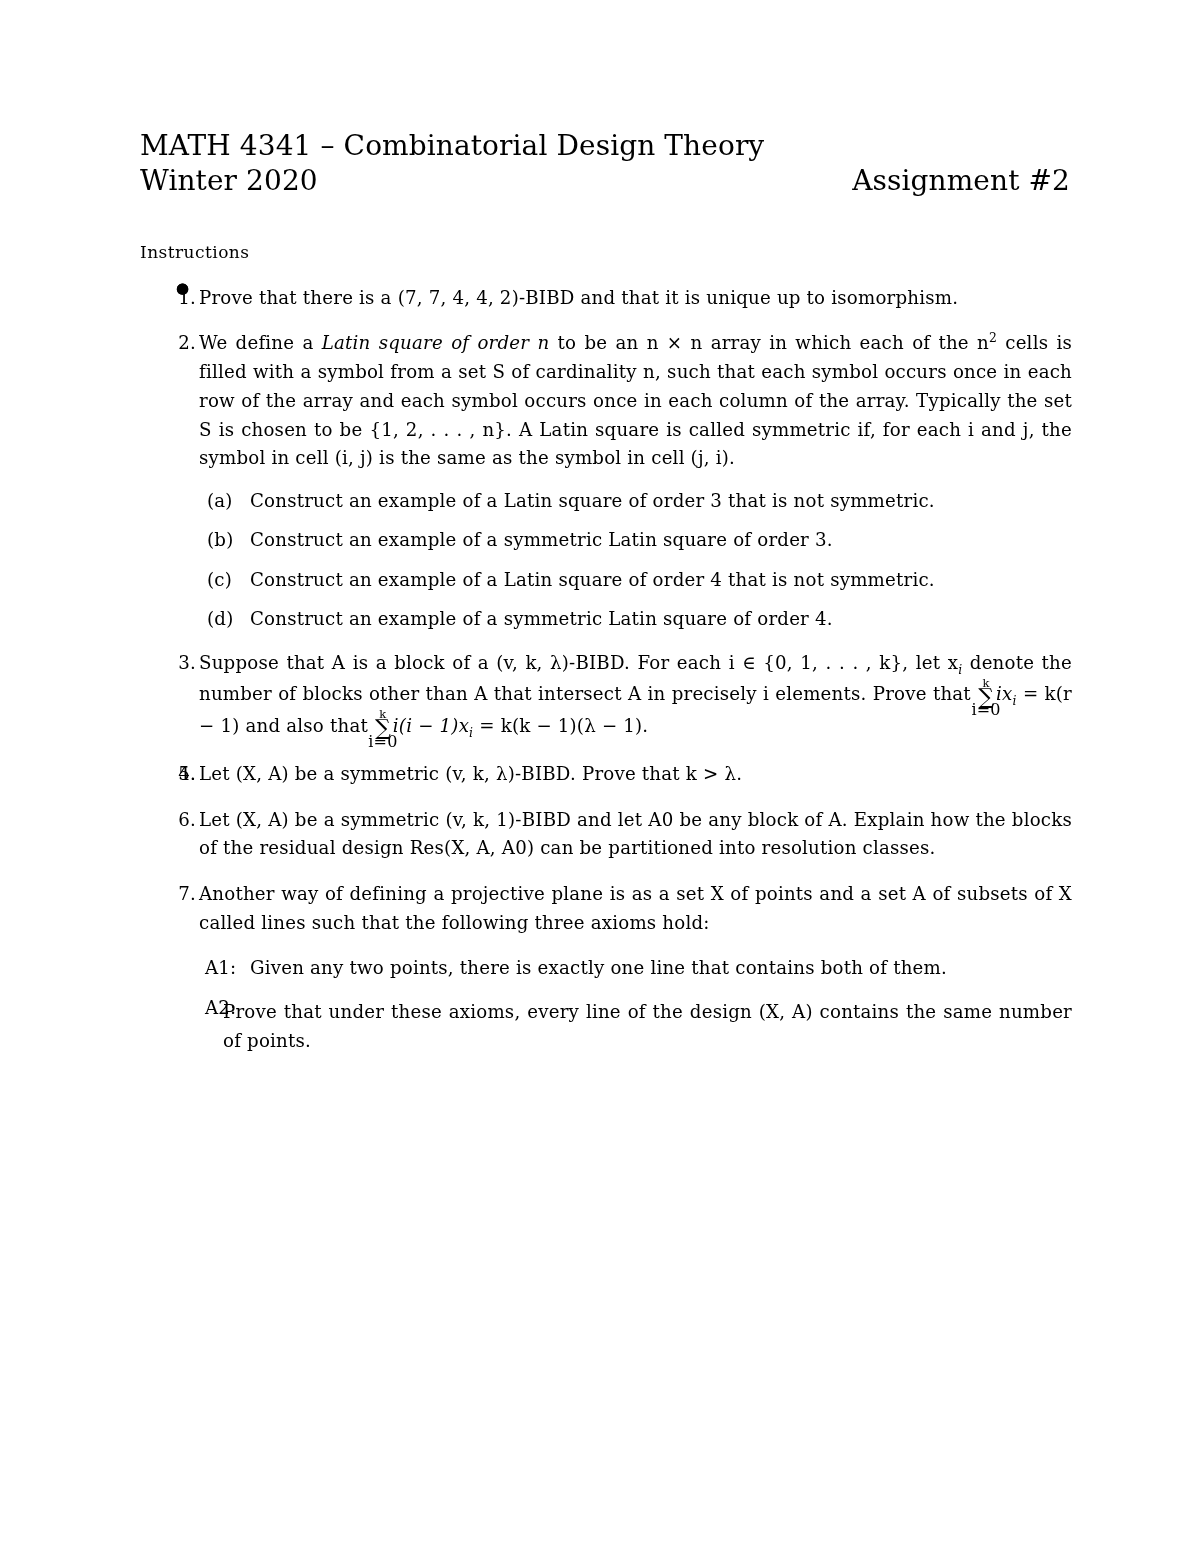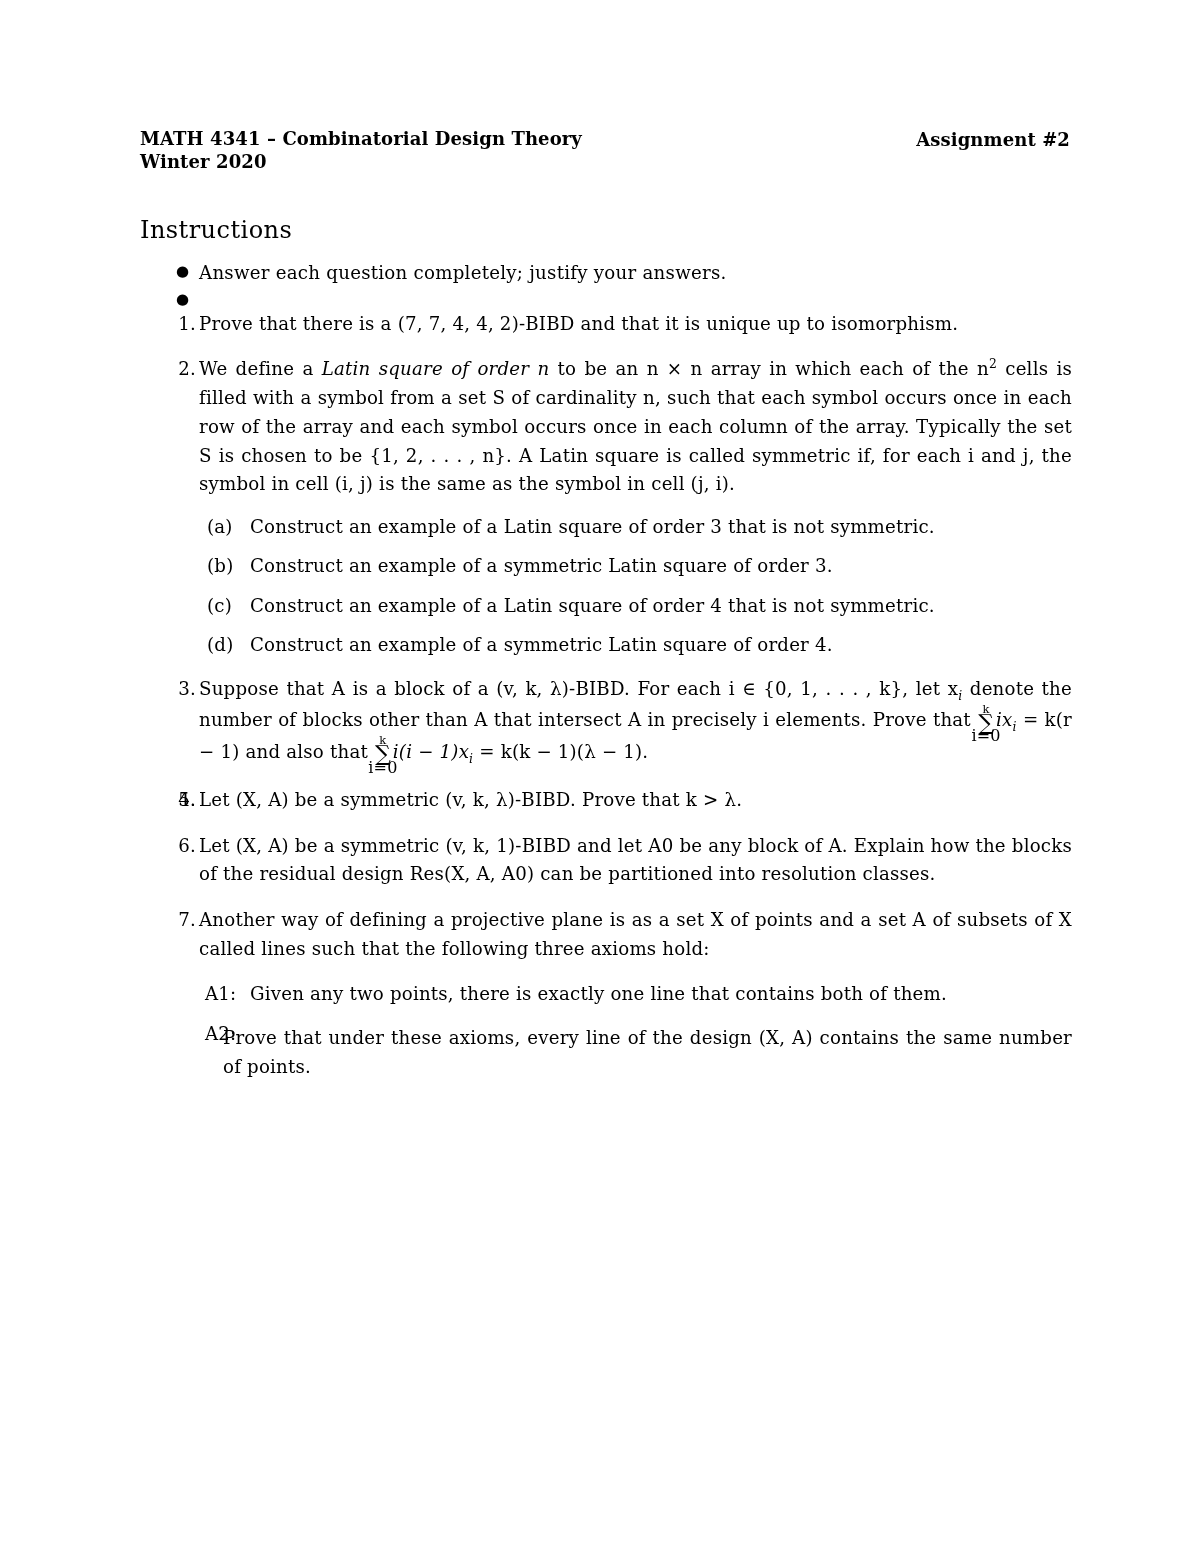--- a/index.html
+++ b/index.html
@@ -19,42 +19,41 @@
     position: absolute;
     left: 0; top: 0;
     width: 1200px;
     height: 1553px;
     padding: 128px 128px 0 140px;
     box-sizing: border-box;
   }
   
   .header {
     display: flex;
-    align-items: flex-start;
+    align-items: flex-end;
     justify-content: space-between;
-    font-size: 18px;
+    font-size: 28px;
     line-height: 1.26;
     letter-spacing: 0.1px;
-    font-weight: bold;
   }
   .header-left {
     max-width: 660px;
   }
   .header-right {
     white-space: nowrap;
     padding-top: 1px;
     padding-right: 2px;
   }
   .title-line1 { display: block; }
   .title-line2 { display: block; }
 
   
   .instructions-heading {
     margin-top: 43px;
-    font-size: 24px;
+    font-size: 17px;
     letter-spacing: 0.45px;
   }
   ul.bullets {
     list-style: none;
     margin: 15px 0 0 0;
     padding: 0;
   }
   ul.bullets li {
     position: relative;
     padding-left: 59px;
@@ -176,21 +175,20 @@
       <span class="title-line2">Winter 2020</span>
     </div>
     <div class="header-right">Assignment #2</div>
   </div>
 
   <div class="instructions-heading">Instructions</div>
 
   <ul class="bullets">
     <li>
       <span class="dot">●</span>
-      <span>Answer each question completely; justify your answers.</span>
     </li>
     <li>
       <span class="dot">●</span>
     </li>
   </ul>
 
   <ol class="problems">
 
     <li>
       <span class="num">1.</span>

